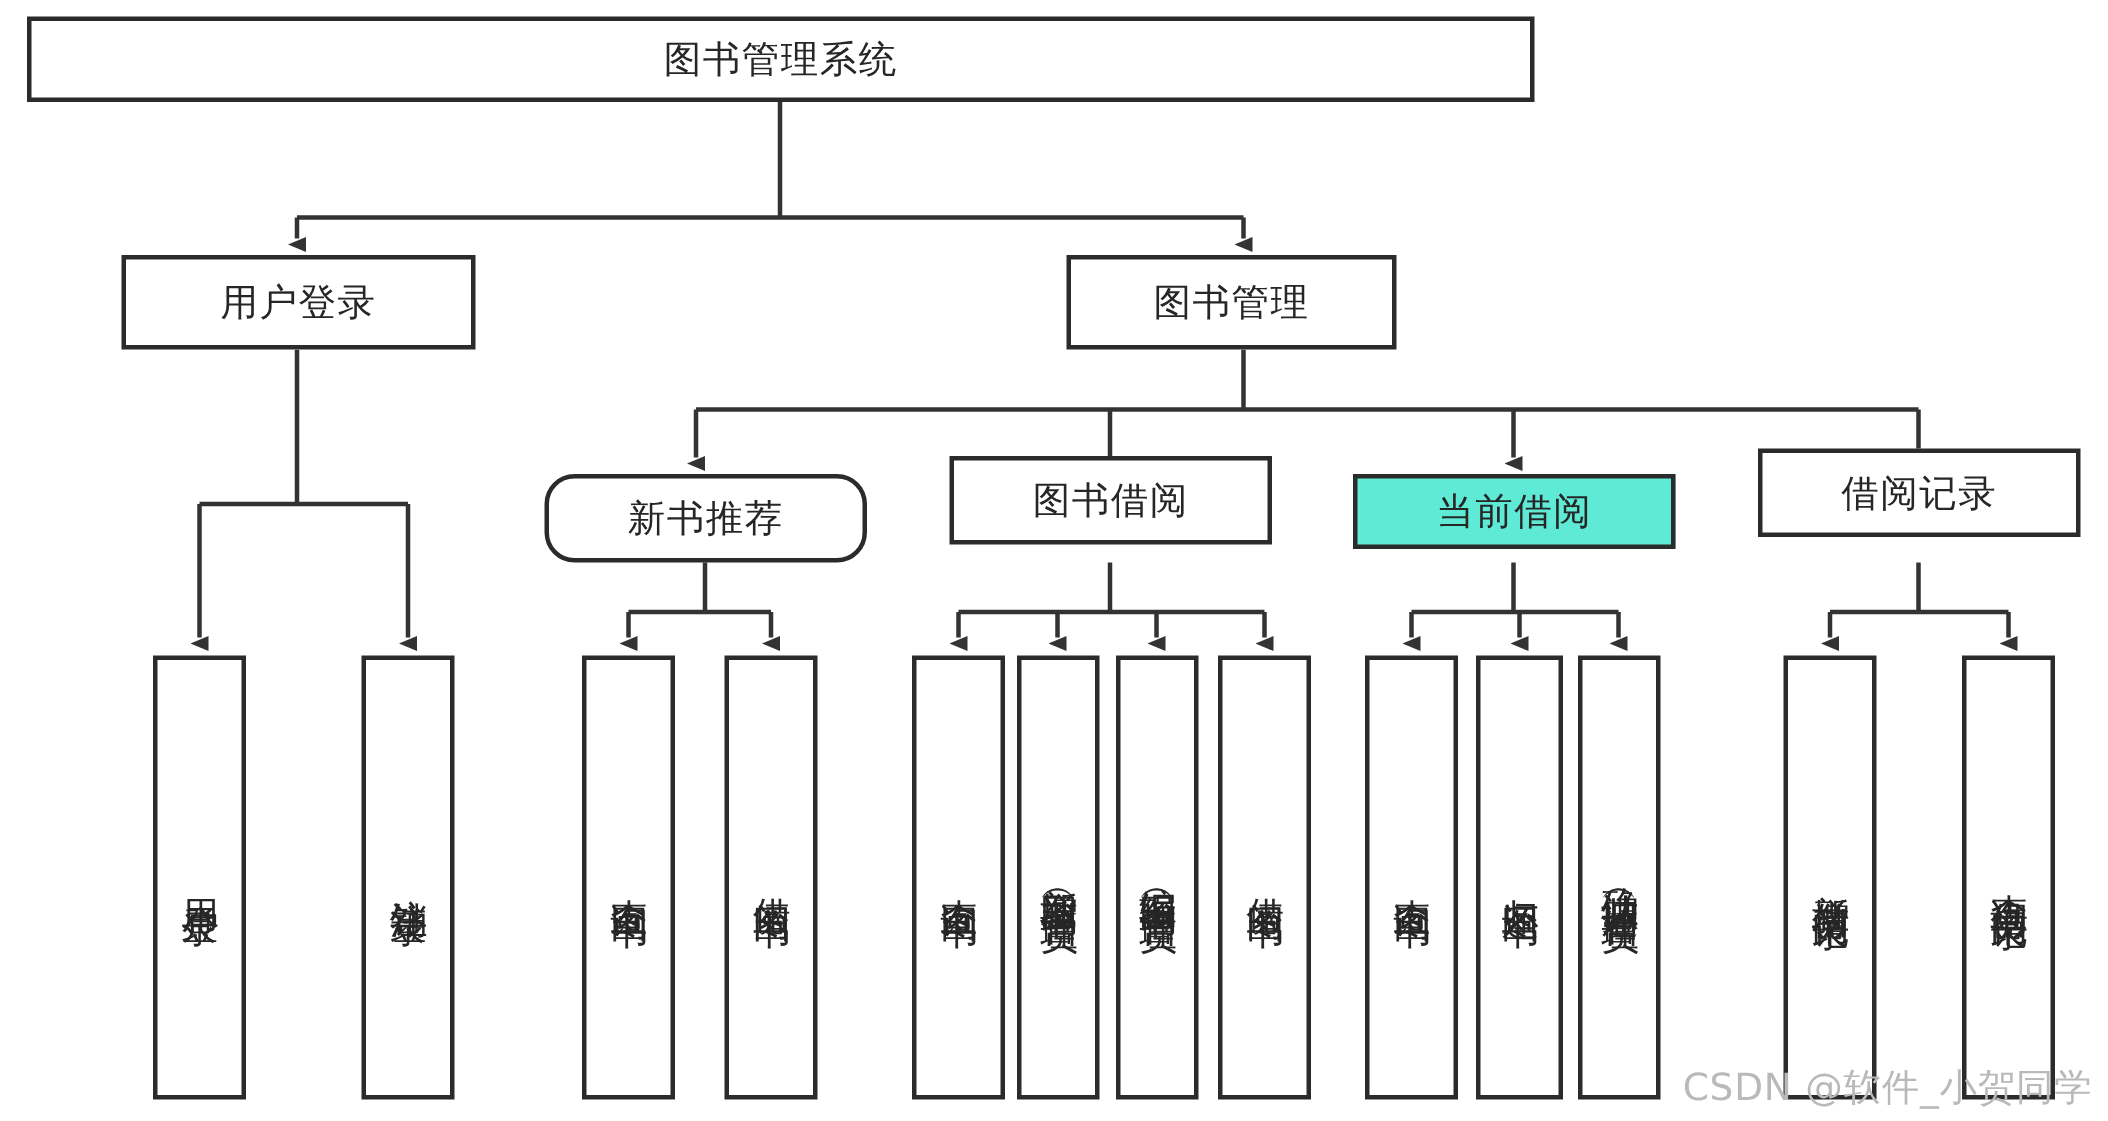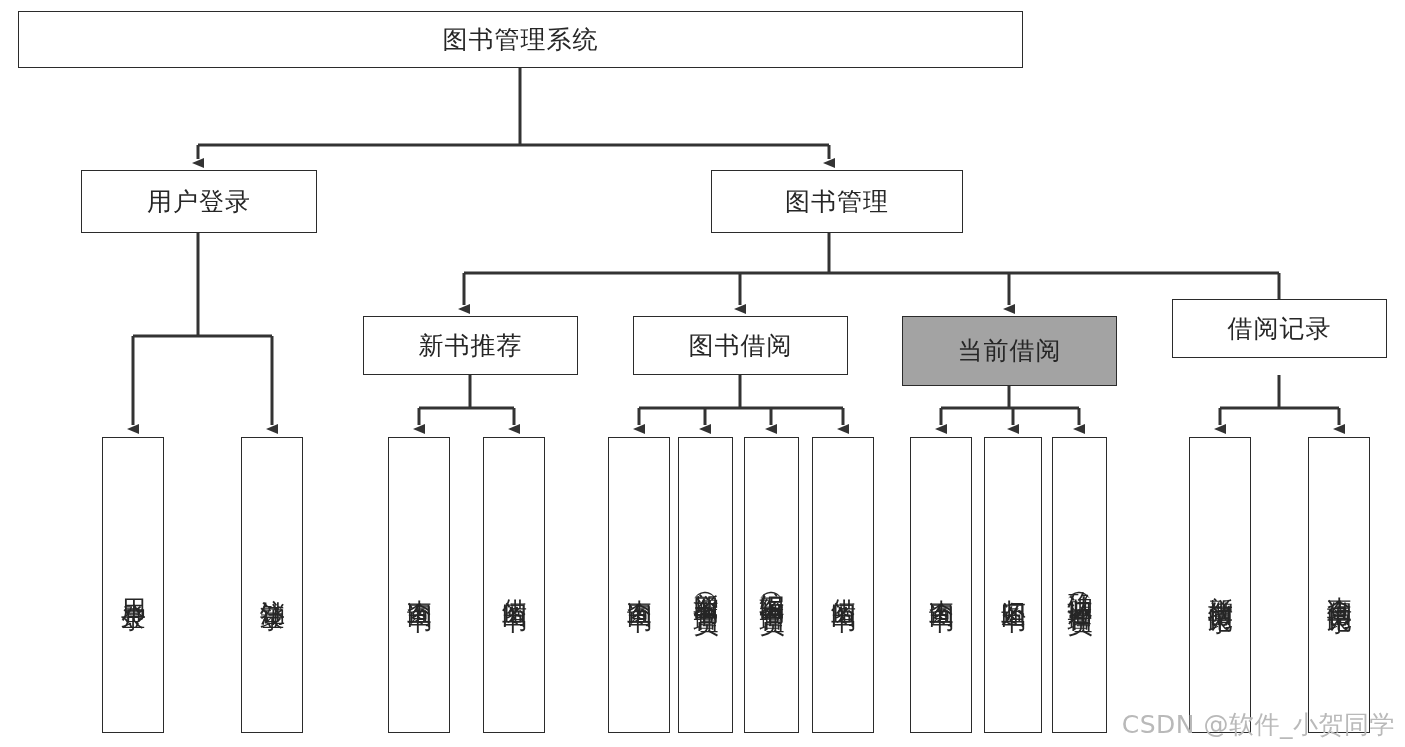--- a/index.html
+++ b/index.html
@@ -23,21 +23,21 @@
     left: 0;
     top: 0;
     width: 1405px;
     height: 747px;
     pointer-events: none;
   }
   .node {
     position: absolute;
     box-sizing: border-box;
     background: #ffffff;
-    border: 1px solid #f9a8d4;
+    border: 3px solid #f9a8d4;
     display: flex;
     align-items: center;
     justify-content: center;
     color: #262626;
   }
   .node.h {
     font-size: 25px;
     letter-spacing: 1px;
     line-height: 1.1;
   }
@@ -121,31 +121,31 @@
     </g>
   </svg>
 
   <div class="node h" id="node-root" style="left: 18px; top: 11px; width: 1005px; height: 57px; border-color: rgb(43, 43, 43); background: rgb(255, 255, 255); color: rgb(38, 38, 38);">
     <span>图书管理系统</span>
   </div>
 
   <div class="node h" id="node-l1-0" style="left: 81px; top: 170px; width: 236px; height: 63px; border-color: rgb(43, 43, 43); background: rgb(255, 255, 255); color: rgb(38, 38, 38);">
     <span>用户登录</span>
   </div>
-  <div class="node h" id="node-l1-1" style="left: 711px; top: 170px; width: 252px; height: 63px; border-color: rgb(43, 43, 43); background: rgb(255, 255, 255); color: rgb(38, 38, 38);">
+  <div class="node h" id="node-l1-1" style="left: 711px; top: 170px; width: 220px; height: 63px; border-color: rgb(43, 43, 43); background: rgb(255, 255, 255); color: rgb(38, 38, 38);">
     <span>图书管理</span>
   </div>
 
-  <div class="node h" id="node-l2-0" style="left: 363px; top: 316px; width: 215px; height: 59px; border-color: rgb(43, 43, 43); background: rgb(255, 255, 255); color: rgb(38, 38, 38);">
+  <div class="node h" id="node-l2-0" style="left: 363px; top: 316px; width: 215px; height: 59px; border-color: rgb(43, 43, 43); background: rgb(255, 255, 255); color: rgb(38, 38, 38); border-radius: 20px;">
     <span>新书推荐</span>
   </div>
-  <div class="node h" id="node-l2-1" style="left: 633px; top: 316px; width: 215px; height: 59px; border-color: rgb(43, 43, 43); background: rgb(255, 255, 255); color: rgb(38, 38, 38);">
+  <div class="node h" id="node-l2-1" style="left: 633px; top: 304px; width: 215px; height: 59px; border-color: rgb(43, 43, 43); background: rgb(255, 255, 255); color: rgb(38, 38, 38);">
     <span>图书借阅</span>
   </div>
-  <div class="node h" id="node-l2-2" style="left: 902px; top: 316px; width: 215px; height: 70px; border-color: rgb(43, 43, 43); background: #a3a3a3; color: rgb(38, 38, 38);">
+  <div class="node h" id="node-l2-2" style="left: 902px; top: 316px; width: 215px; height: 50px; border-color: rgb(43, 43, 43); background: #5eead4; color: rgb(38, 38, 38);">
     <span>当前借阅</span>
   </div>
   <div class="node h" id="node-l2-3" style="left: 1172px; top: 299px; width: 215px; height: 59px; border-color: rgb(43, 43, 43); background: rgb(255, 255, 255); color: rgb(38, 38, 38);">
     <span>借阅记录</span>
   </div>
 
   <div class="node v" id="node-leaf-0" style="left: 102px; top: 437px; width: 62px; height: 296px; border-color: rgb(43, 43, 43); background: rgb(255, 255, 255); color: rgb(38, 38, 38);">
     <span class="vtext">用户登录</span>
   </div>
   <div class="node v" id="node-leaf-1" style="left: 241px; top: 437px; width: 62px; height: 296px; border-color: rgb(43, 43, 43); background: rgb(255, 255, 255); color: rgb(38, 38, 38);">

